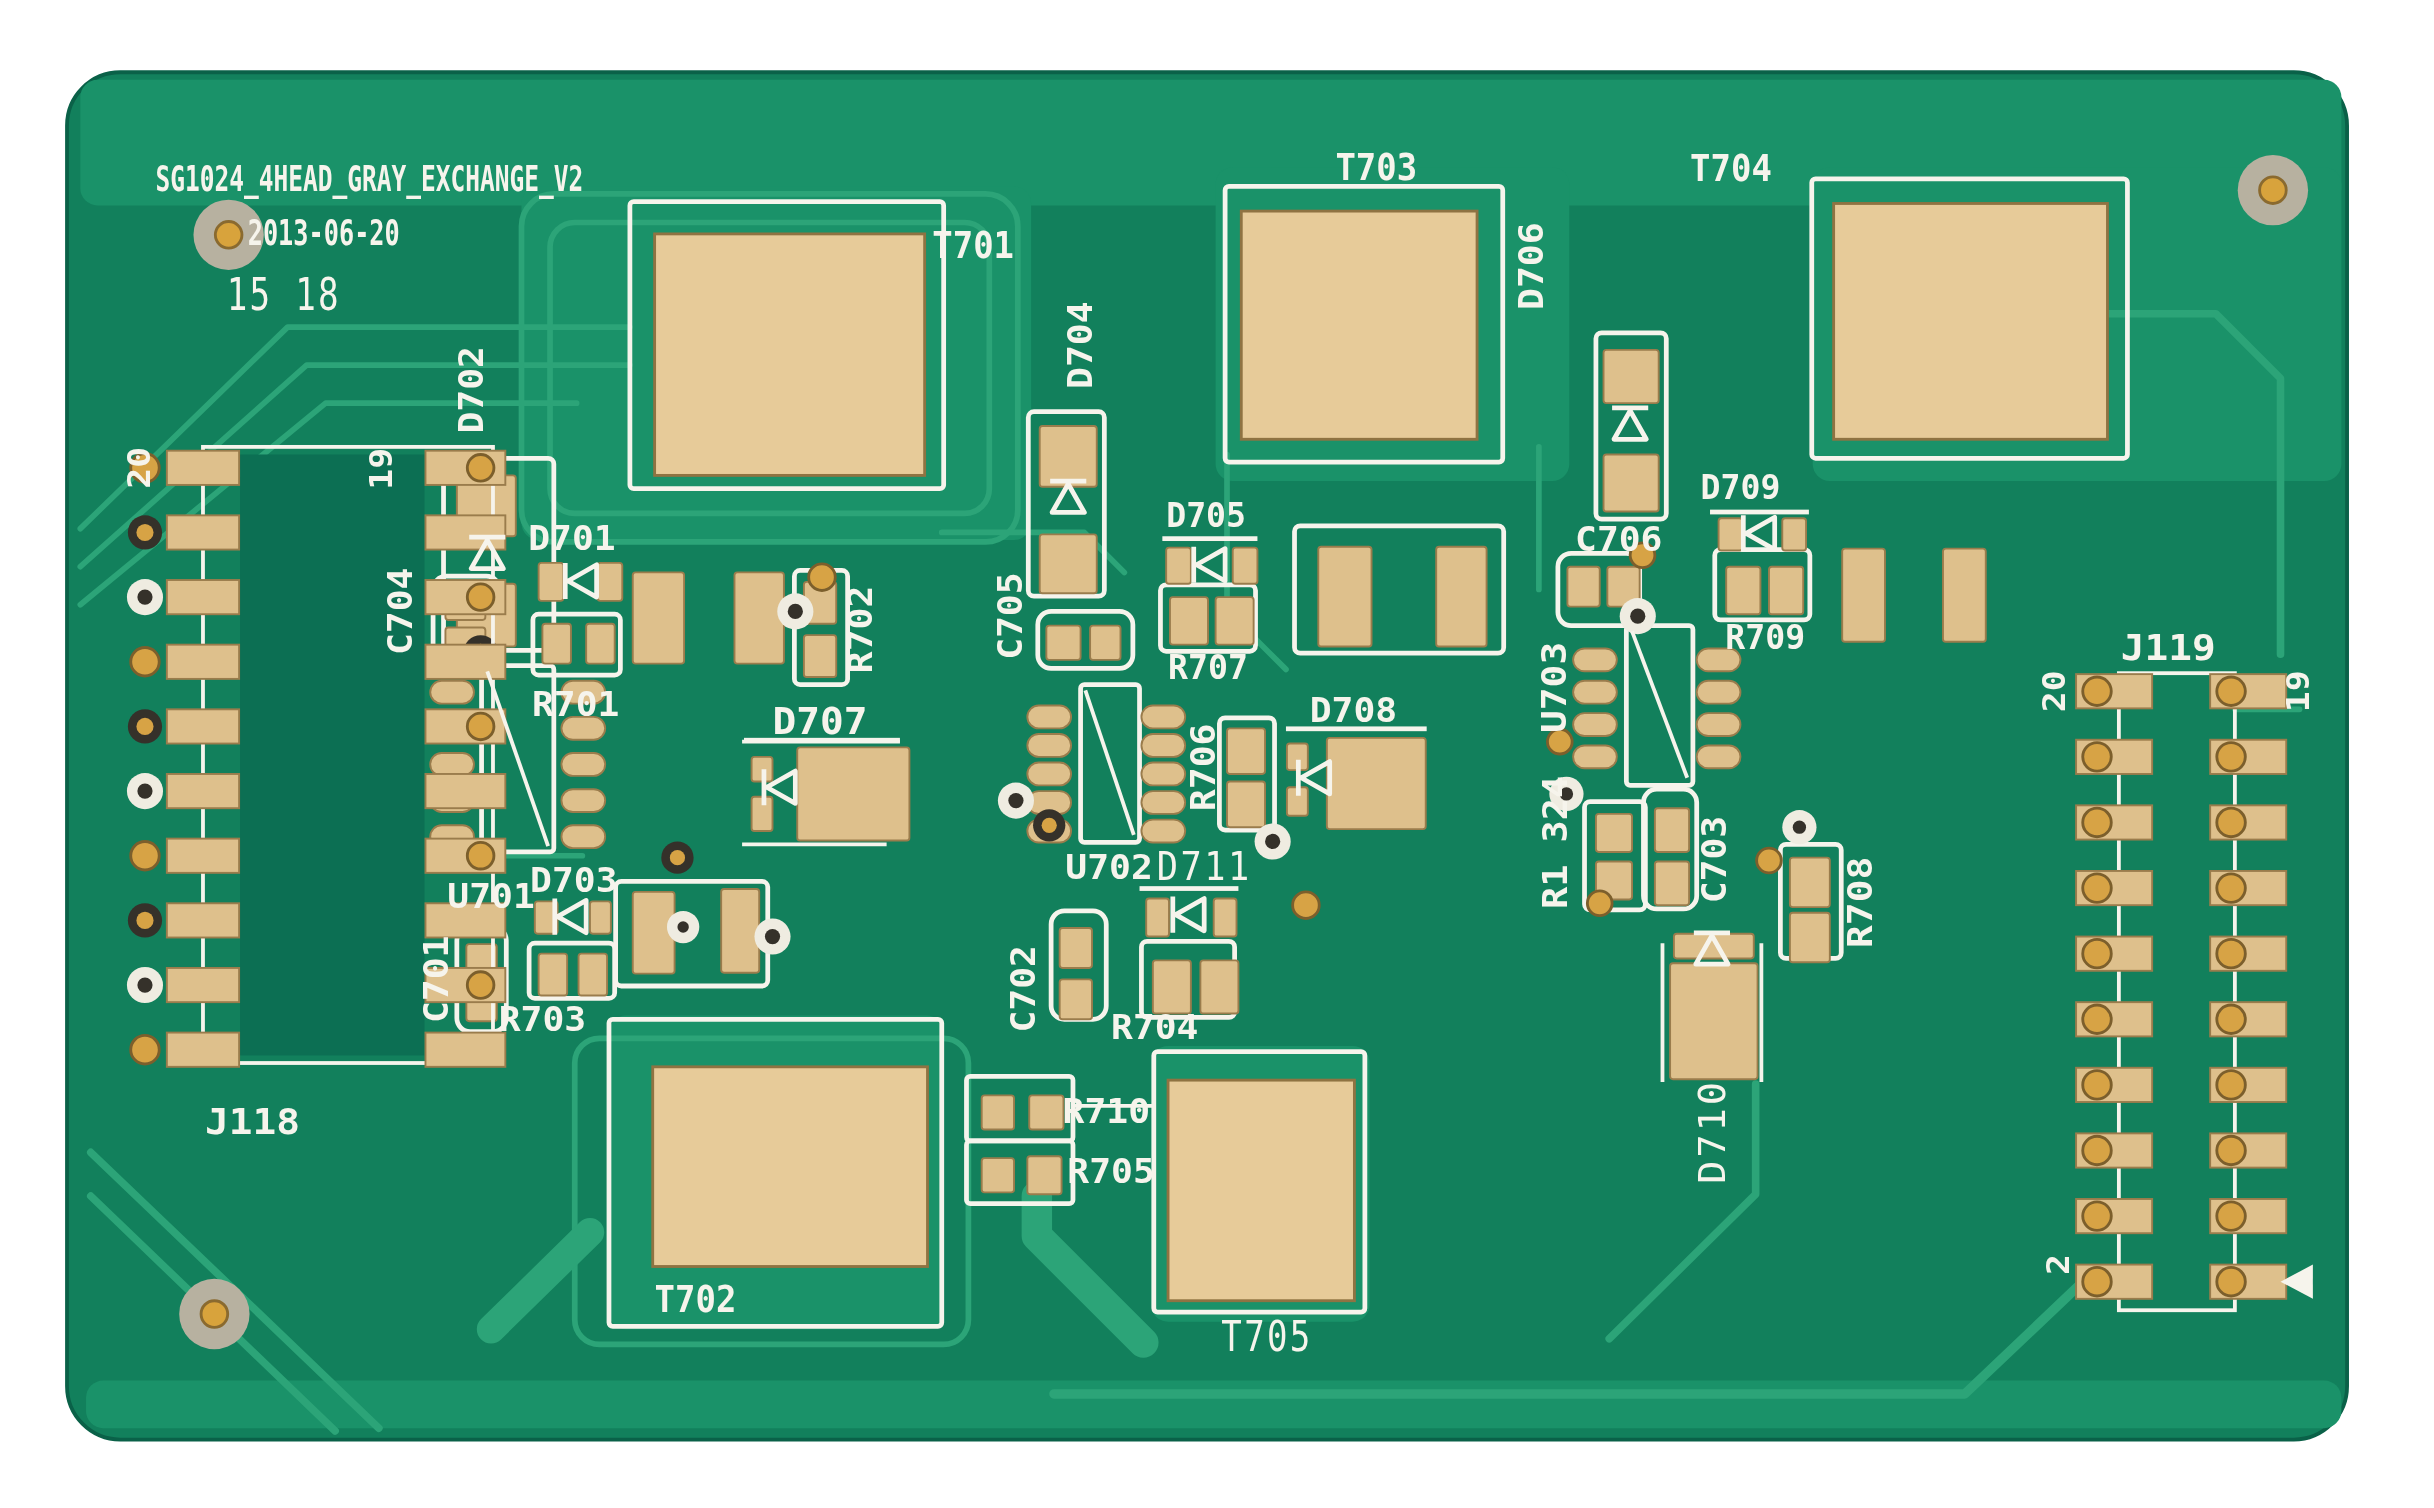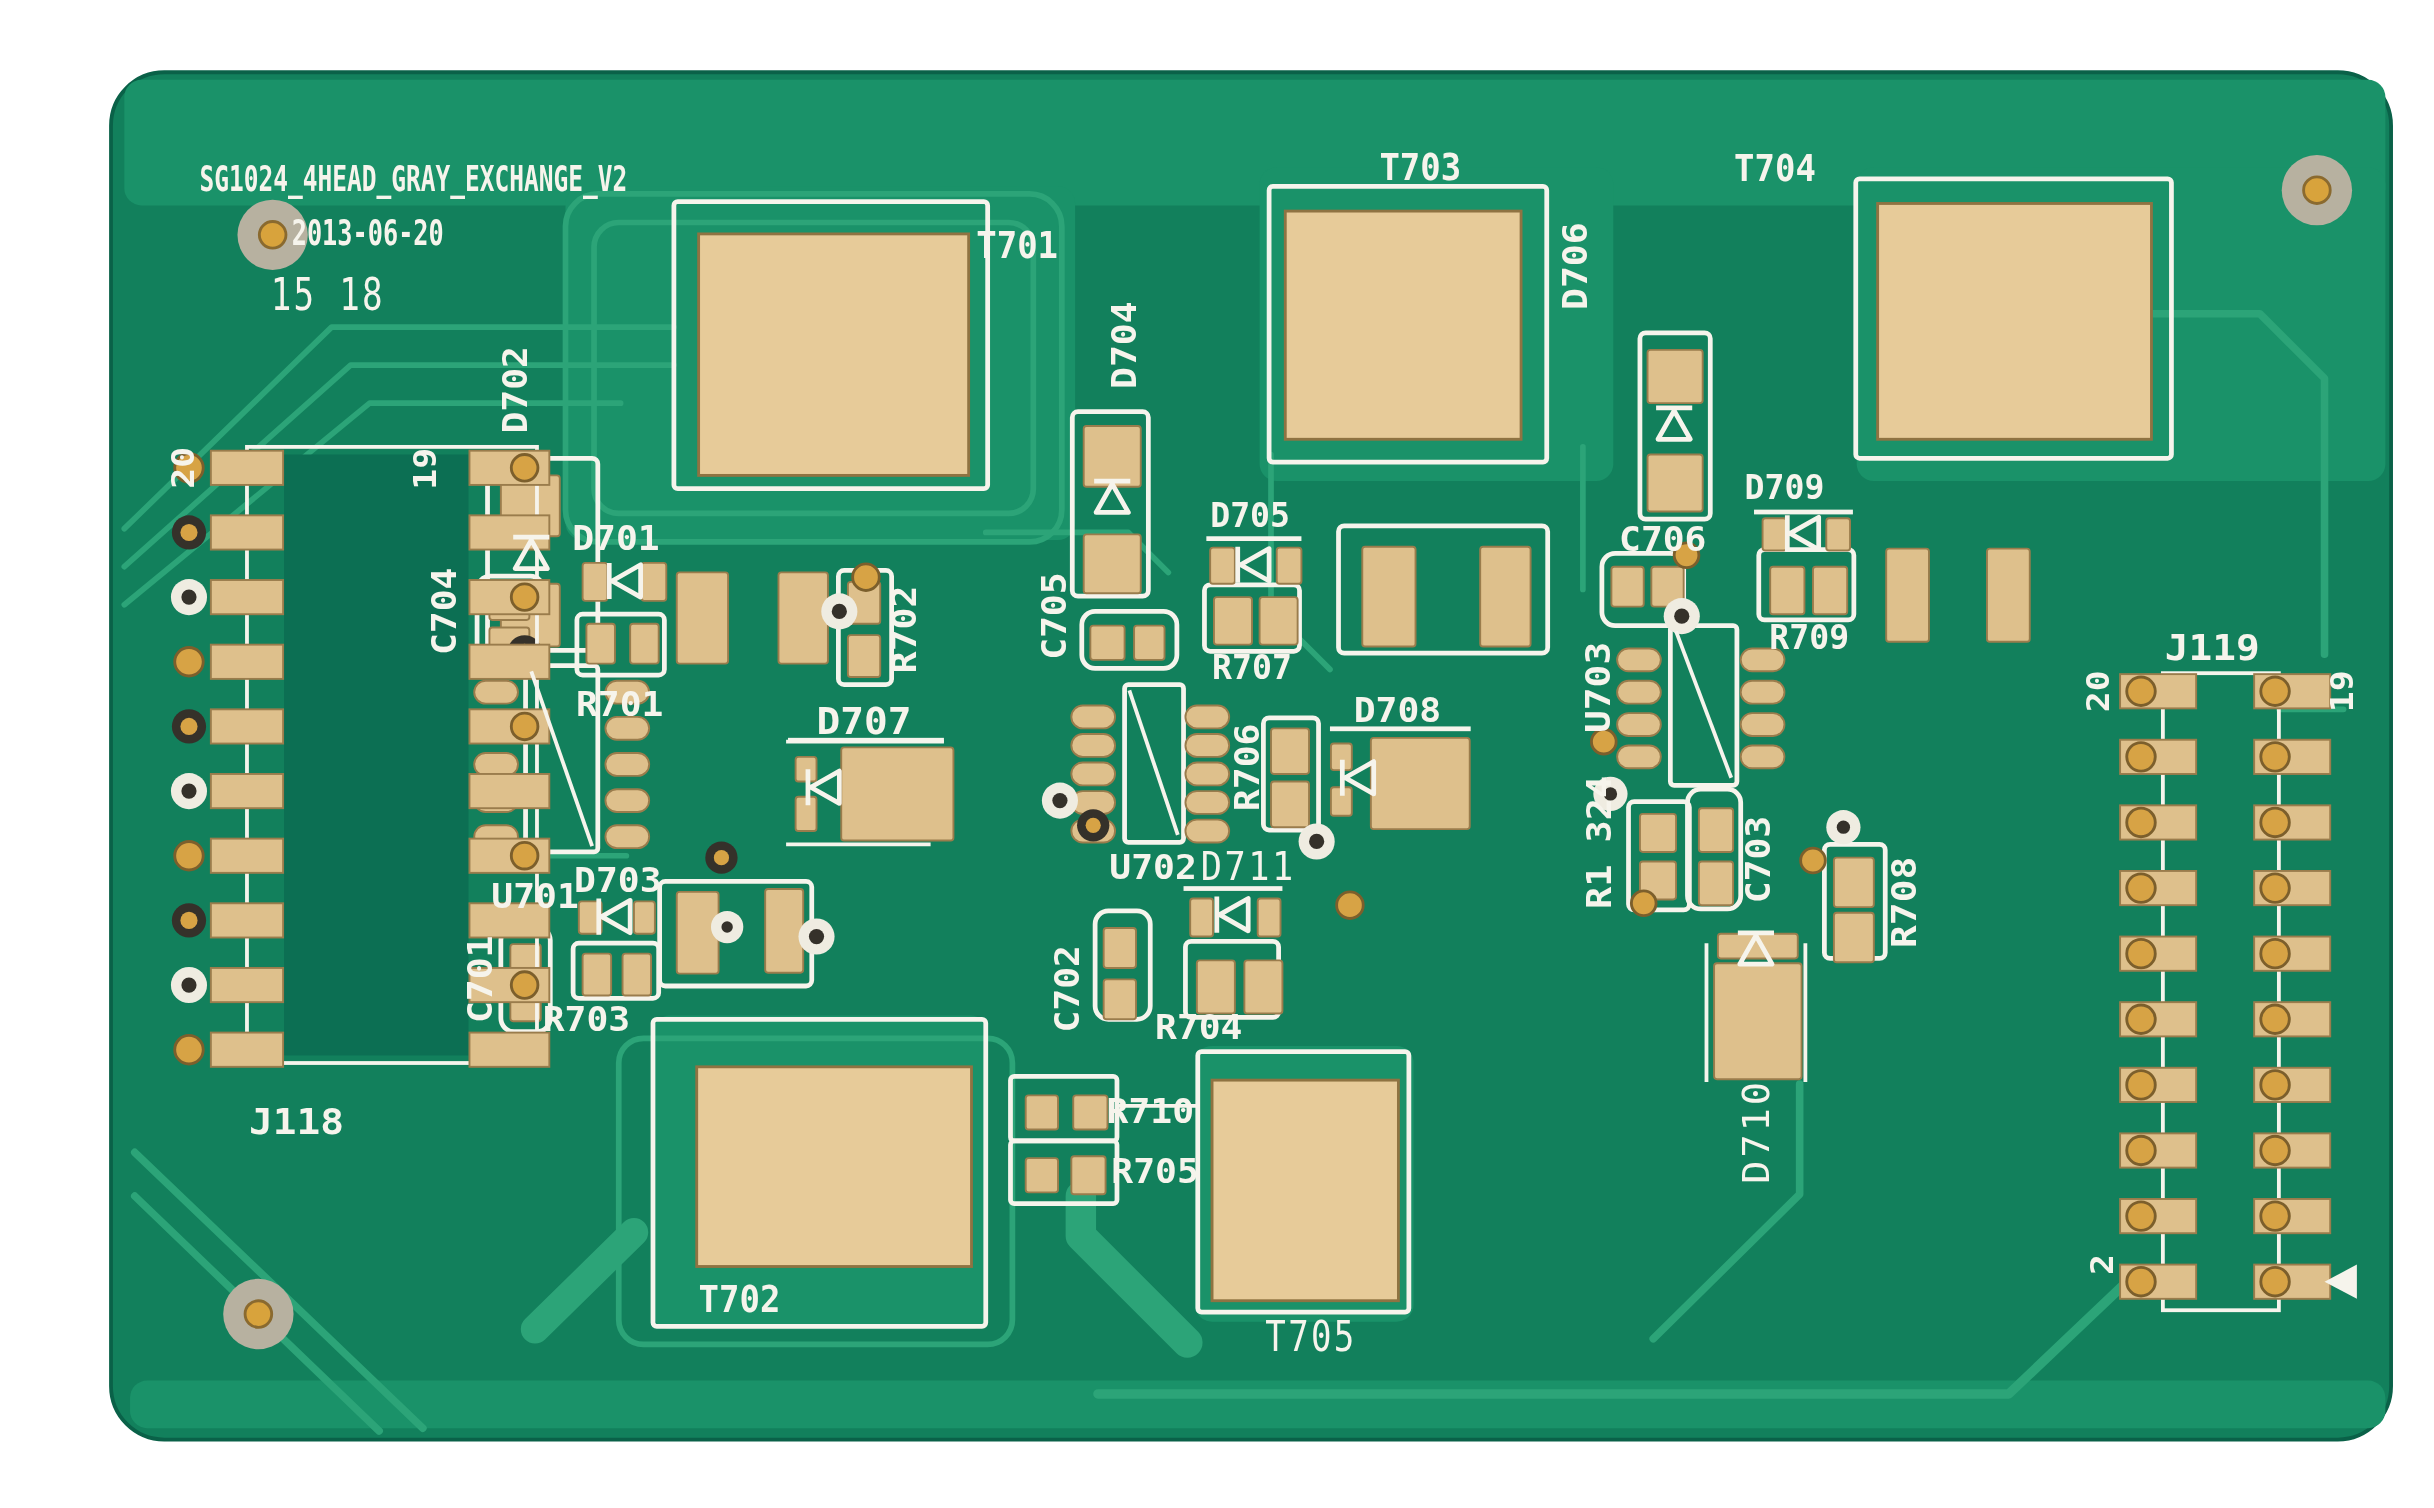--- a/index.html
+++ b/index.html
@@ -1,17 +1,17 @@
 <!DOCTYPE html>
 <html style="font-size:15px"><head>
 <meta charset="utf-8">
 <style>
   html,body{margin:0;padding:0;background:#ffffff;}
   body{width:2435px;height:1508px;overflow:hidden;font-family:"DejaVu Sans Mono",monospace;}
-  .stage{position:relative;width:2225px;height:1508px;background:#ffffff;margin-left:44px;}
+  .stage{position:relative;width:2225px;height:1508px;background:#ffffff;}
   .stage svg{position:absolute;left:0;top:0;display:block;}
   text{font-family:"DejaVu Sans Mono",monospace;}
 </style>
 </head>
 <body>
 
 <div class="stage">
   <svg id="pcb-svg" width="2435" height="1508" viewBox="0 0 2560 1586">
       <rect x="0" y="0" width="2560" height="1586" fill="#ffffff"></rect>
       <rect x="70" y="76" width="2398" height="1438" rx="56" fill="#12805c" stroke="#0a6148" stroke-width="4"></rect>

